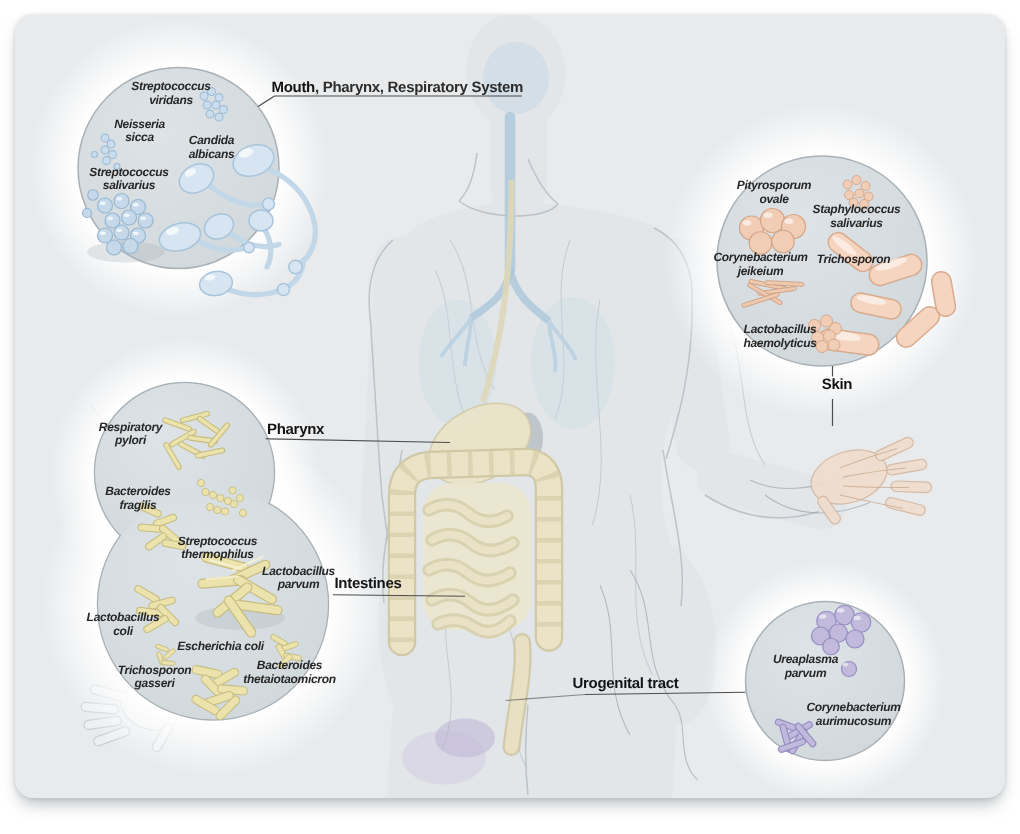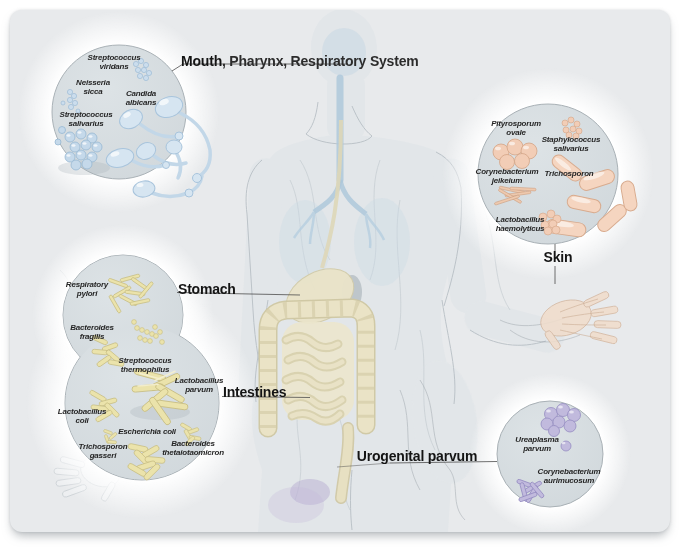--- a/index.html
+++ b/index.html
@@ -5,21 +5,21 @@
   html,body{margin:0;padding:0}
   body{width:680px;height:556px;background:#ffffff;font-family:"Liberation Sans",sans-serif;position:relative}
   .canvas{position:absolute;left:10px;top:10px;width:660px;height:522px;border-radius:12px;
           background:#e8eaec;overflow:hidden;
           box-shadow:0 6px 10px -2px rgba(130,136,142,.55),0 0 3px rgba(160,165,170,.4)}
   svg.scene{position:absolute;inset:0;width:100%;height:100%;display:block}
   .labels{position:absolute;inset:0}
   .org{position:absolute;transform:translate(-50%,-50%);text-align:center;color:#262626;
        font-size:8px;font-style:italic;font-weight:700;line-height:1.12;letter-spacing:-.2px}
   .nowrap{white-space:nowrap}
-  .site{position:absolute;color:#141414;font-weight:700;font-size:14px;letter-spacing:-.2px;white-space:nowrap}
+  .site{position:absolute;color:#141414;font-weight:700;font-size:10px;letter-spacing:-.2px;white-space:nowrap}
   .site .rest{font-weight:600;color:#2c2c2c}
   .centered{transform:translate(-50%,-50%)}
 </style>
 </head>
 <body>
 
 <div class="canvas">
 
 <svg class="scene" viewBox="10 10 660 522" preserveAspectRatio="none">
   <defs>
@@ -417,24 +417,24 @@
       <rect x="522.5" y="492" width="19" height="4" rx="2" transform="rotate(120 532 494)"></rect>
       <rect x="518.5" y="495" width="19" height="4" rx="2" transform="rotate(160 528 497)"></rect>
       <rect x="527.5" y="488" width="19" height="4" rx="2" transform="rotate(50 537 490)"></rect>
     </g>
   </g>
 </svg>
 
 <div class="labels">
 
   <div class="site" style="left:171px;top:43px"><b>Mouth</b><span class="rest">, Pharynx, Respiratory System</span></div>
-  <div class="site" style="left:168px;top:271px">Stomach</div>
+  <div class="site" style="left:168px;top:271px">Pharynx</div>
   <div class="site" style="left:213px;top:374px">Intestines</div>
   <div class="site centered" style="left:548px;top:247px">Skin</div>
-  <div class="site centered" style="left:407px;top:446px">Urogenital parvum</div>
+  <div class="site centered" style="left:407px;top:446px">Urogenital tract</div>
 
   <div class="org" style="left:104px;top:53px;width:58px">Streptococcus viridans</div>
   <div class="org" style="left:83px;top:78px;width:44px">Neisseria sicca</div>
   <div class="org" style="left:131px;top:89px;width:44px">Candida albicans</div>
   <div class="org" style="left:76px;top:110px;width:58px">Streptococcus salivarius</div>
 
   <div class="org" style="left:506px;top:119px;width:56px">Pityrosporum ovale</div>
   <div class="org" style="left:561px;top:135px;width:60px">Staphylococcus salivarius</div>
   <div class="org" style="left:497px;top:167px;width:64px">Corynebacterium jeikeium</div>
   <div class="org nowrap" style="left:559px;top:164px">Trichosporon</div>

